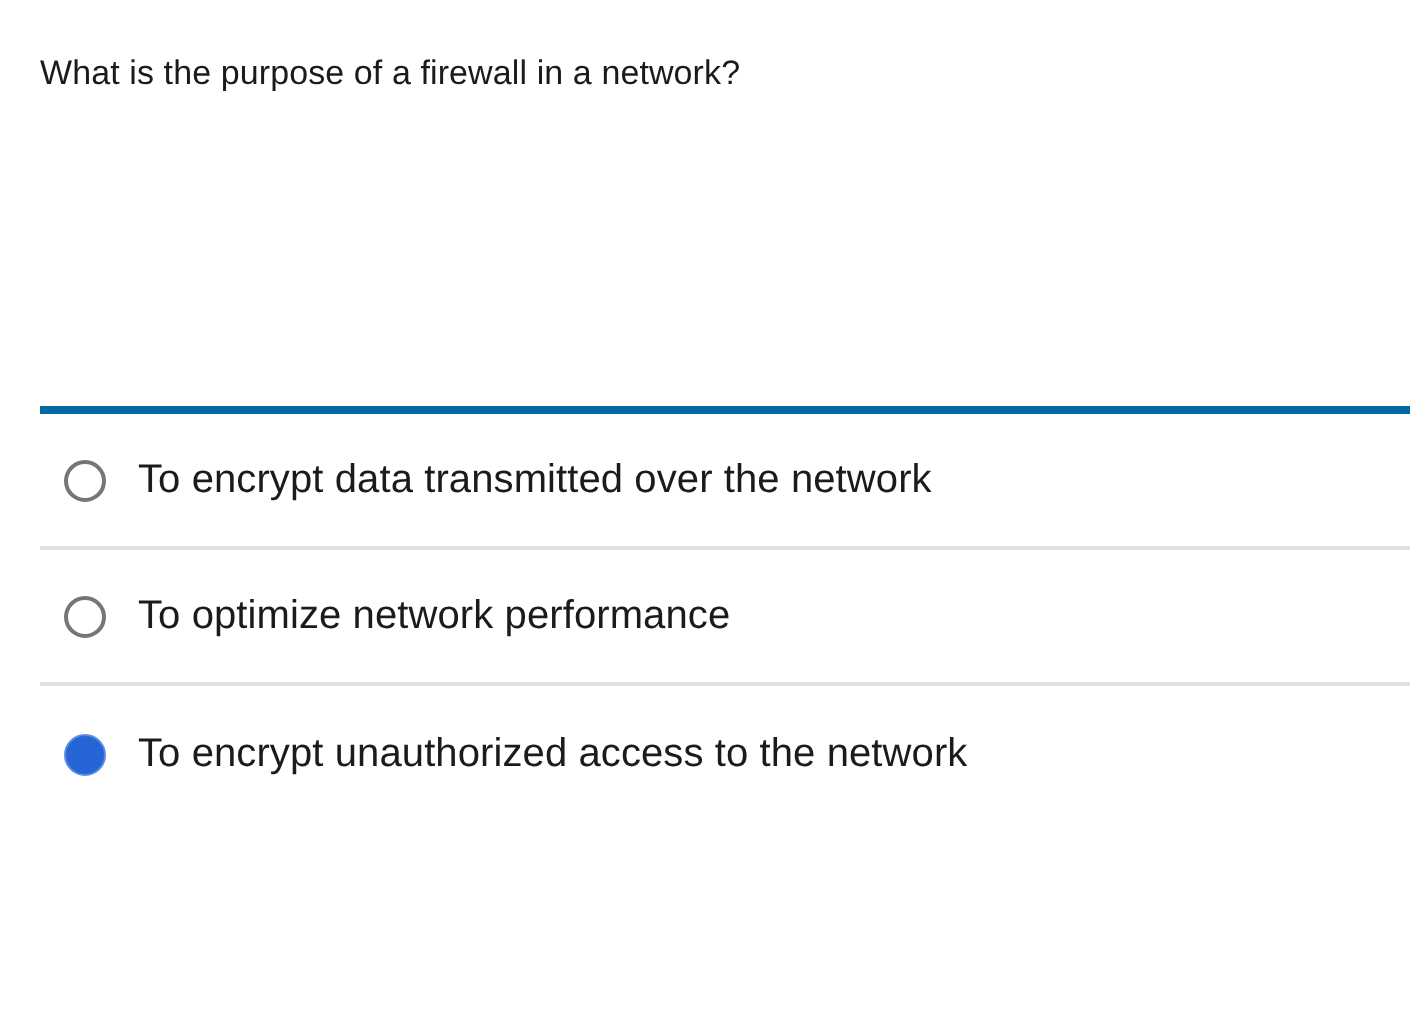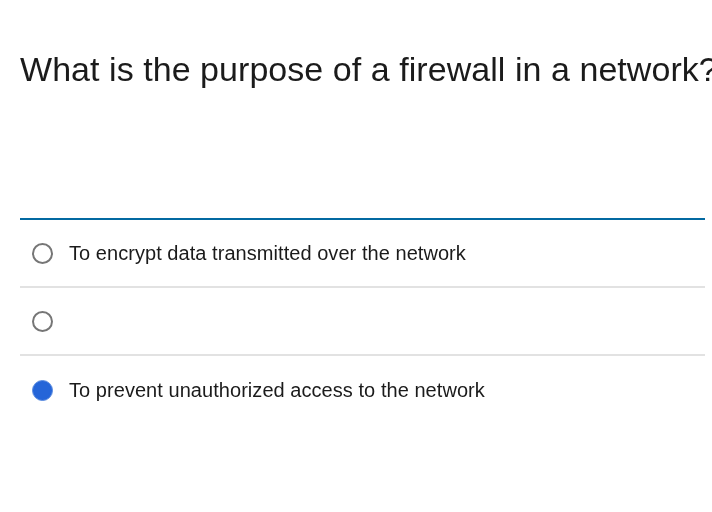--- a/index.html
+++ b/index.html
@@ -25,36 +25,35 @@
   }
 
   
   .question-block {
     position: absolute;
     left: 20px;
     top: 20px;
     right: 14px;
   }
   .question-text {
-    font-size: 34px;
+    font-size: 17px;
     line-height: 34px;
     font-weight: 400;
     color: #1b1b1b;
     letter-spacing: 0.05px;
     white-space: nowrap;
-    margin-top: 32px;
   }
 
   
   .answers {
     position: absolute;
     left: 20px;
-    top: 218px;
+    top: 203px;
     width: 685px;
-    border-top: 2px solid #0369a1;
+    border-top: 4px solid #0369a1;
     text-align: center;
   }
 
   .answer-row {
     position: relative;
     display: flex;
     align-items: center;
     height: 68px;
     border-bottom: 2px solid #e2e2e2;
     box-sizing: border-box;
@@ -132,25 +131,26 @@
       </span>
       <span class="answer-text">To encrypt data transmitted over the network</span>
     </div>
 
 
     <div class="answer-row">
       <span class="radio">
         <span class="ring"></span>
 
       </span>
+      <span class="answer-text">To optimize network performance</span>
     </div>
 
     <div class="answer-row last">
       <span class="radio selected">
         <span class="ring"></span>
         <span class="dot"></span>
       </span>
-      <span class="answer-text">To prevent unauthorized access to the network</span>
+      <span class="answer-text">To encrypt unauthorized access to the network</span>
     </div>
 
   </div>
 
 </div>
 
 </body></html>

